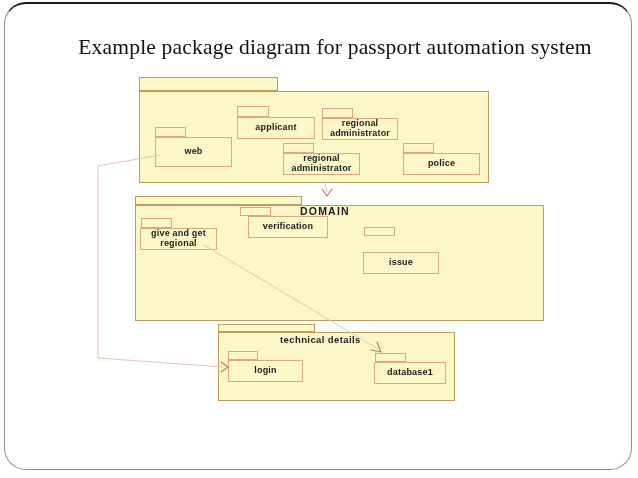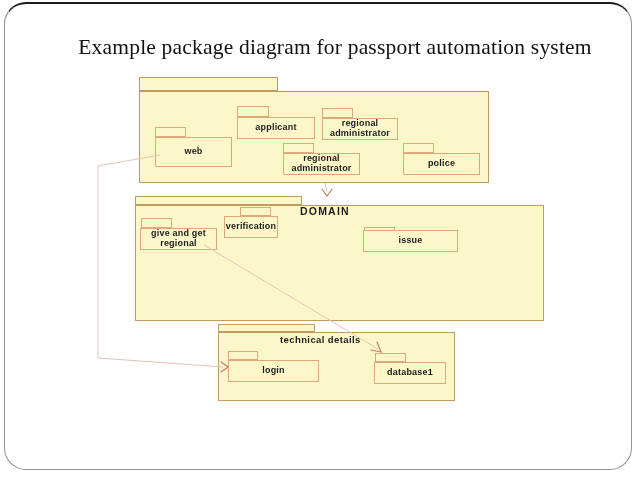--- a/index.html
+++ b/index.html
@@ -116,35 +116,35 @@
 
   <div>
     <div class="tab" style="left:141px;top:218px;width:31px;height:10px"></div>
     <div class="nbody" style="left:140px;top:228px;width:77px;height:20px">
       <span>give and get regional</span>
     </div>
   </div>
 
   <div>
     <div class="tab" style="left:240px;top:207px;width:31px;height:9px"></div>
-    <div class="nbody" style="left:224px;top:216px;width:54px;height:18px">
+    <div class="nbody" style="left:248px;top:216px;width:80px;height:18px">
       <span>verification</span>
     </div>
   </div>
 
   <div>
     <div class="tab" style="left:364px;top:227px;width:31px;height:9px"></div>
-    <div class="nbody" style="left:363px;top:230px;width:95px;height:20px">
+    <div class="nbody" style="left:363px;top:252px;width:76px;height:20px">
       <span>issue</span>
     </div>
   </div>
 
   <div>
     <div class="tab" style="left:228px;top:351px;width:30px;height:9px"></div>
-    <div class="nbody" style="left:228px;top:360px;width:91px;height:22px">
+    <div class="nbody" style="left:228px;top:360px;width:75px;height:22px">
       <span>login</span>
     </div>
   </div>
 
   <div>
     <div class="tab" style="left:375px;top:353px;width:31px;height:9px"></div>
     <div class="nbody" style="left:374px;top:362px;width:72px;height:22px">
       <span>database1</span>
     </div>
   </div>

